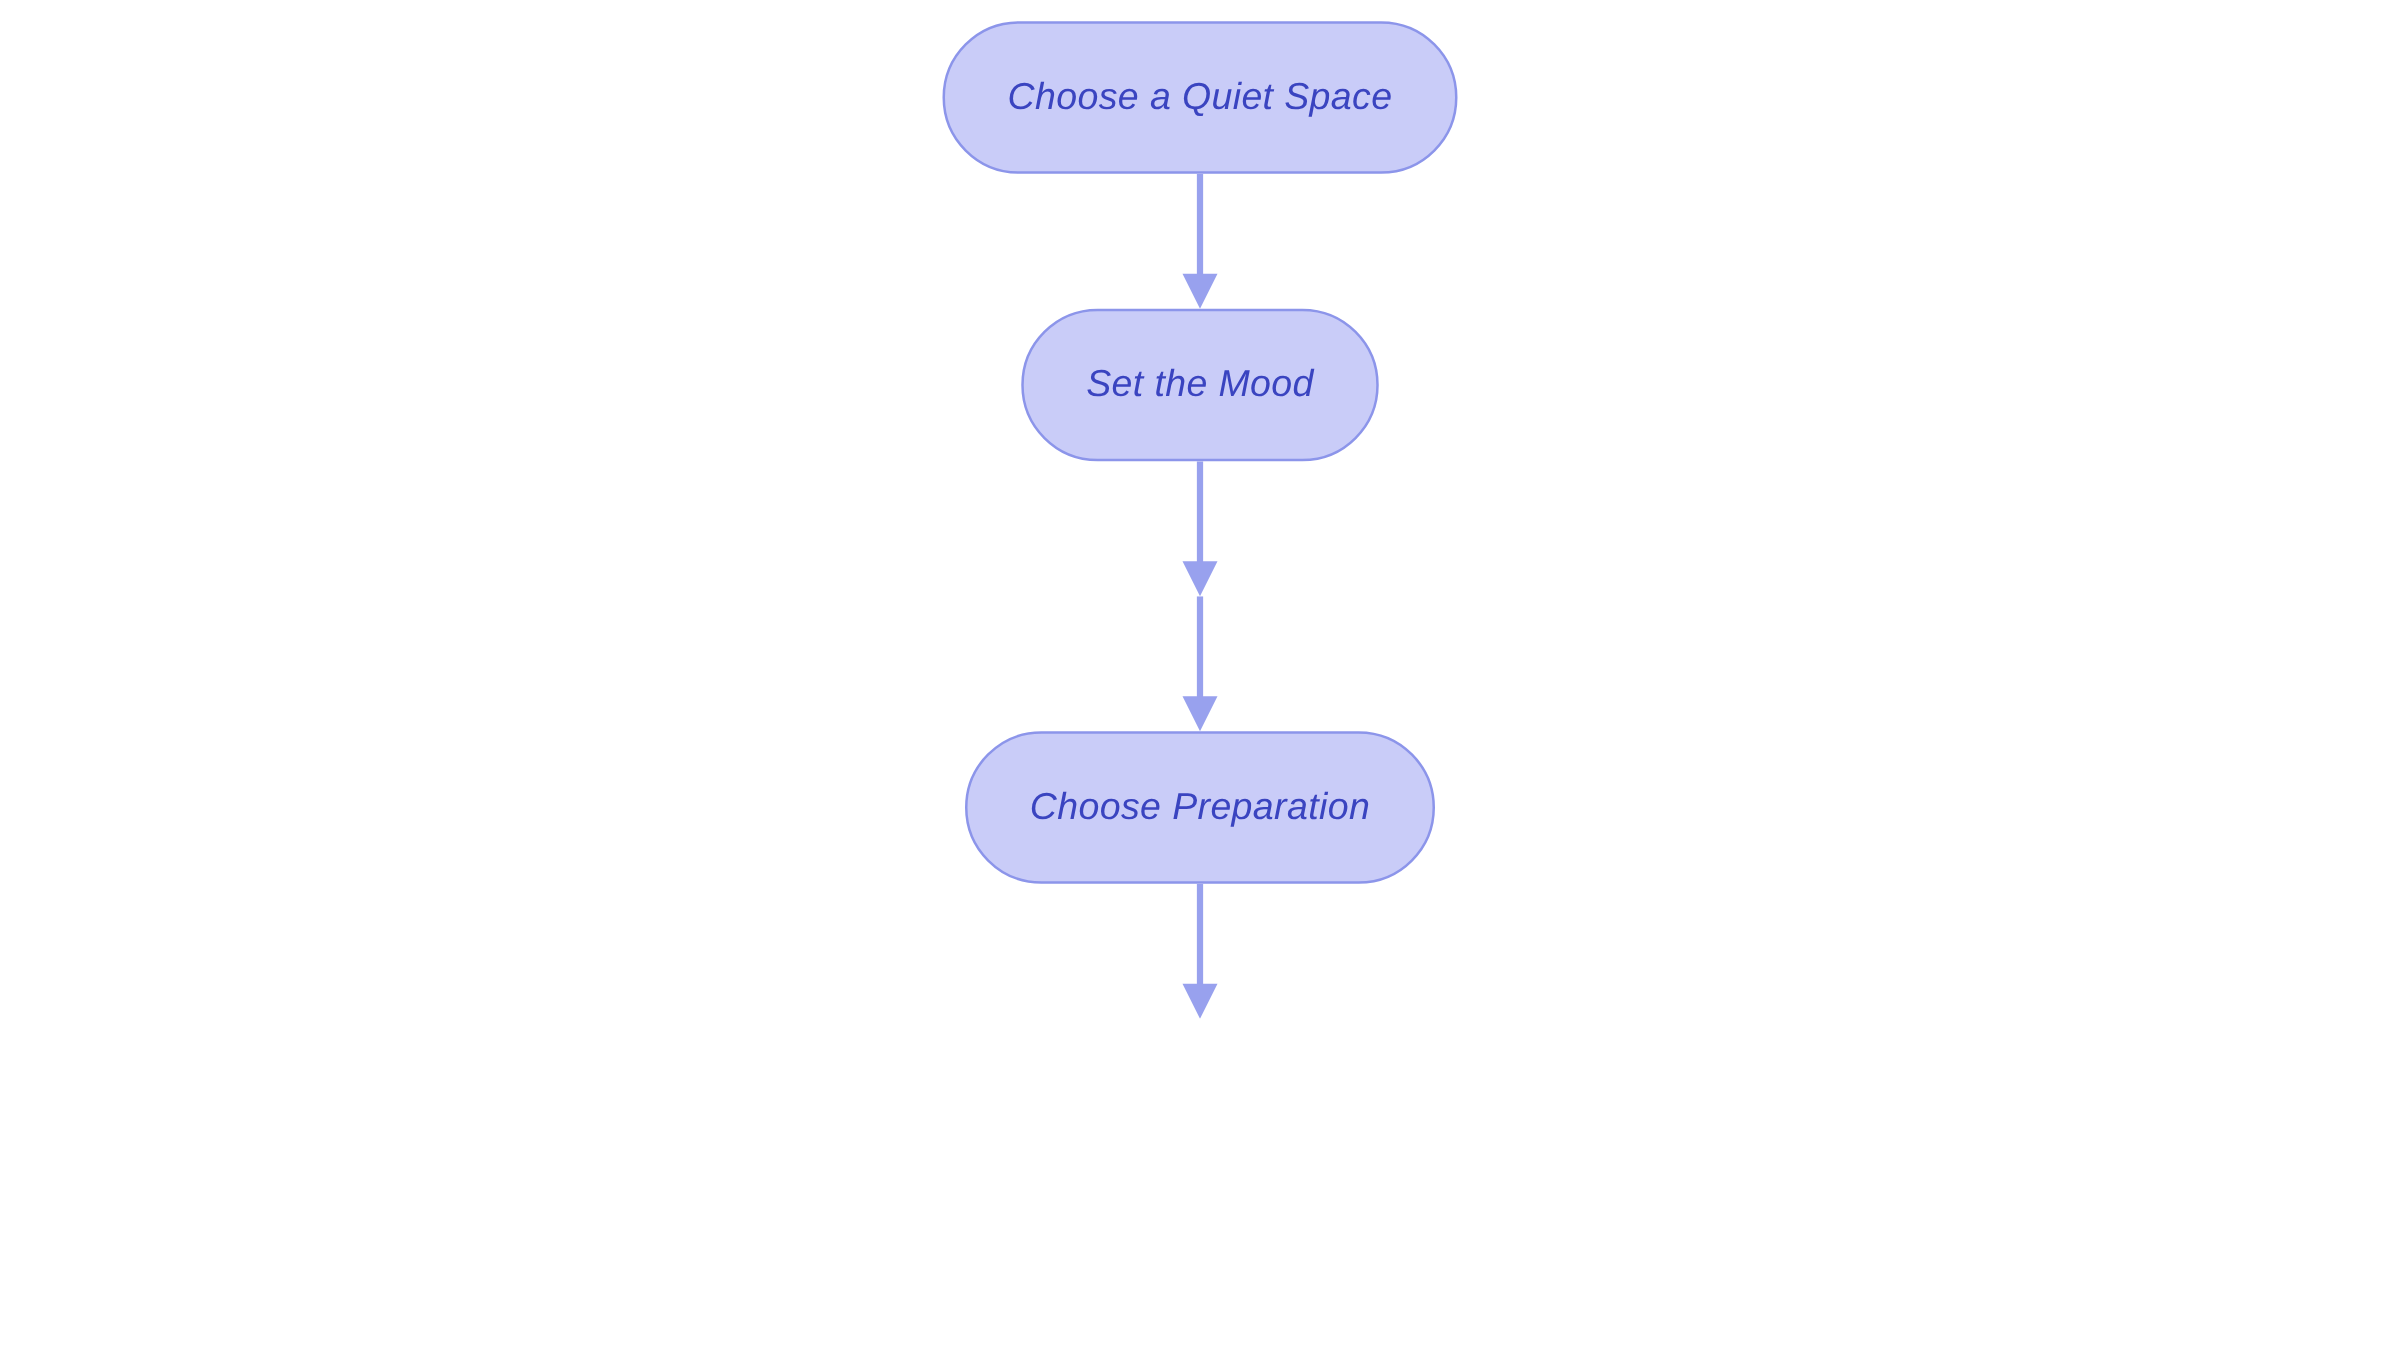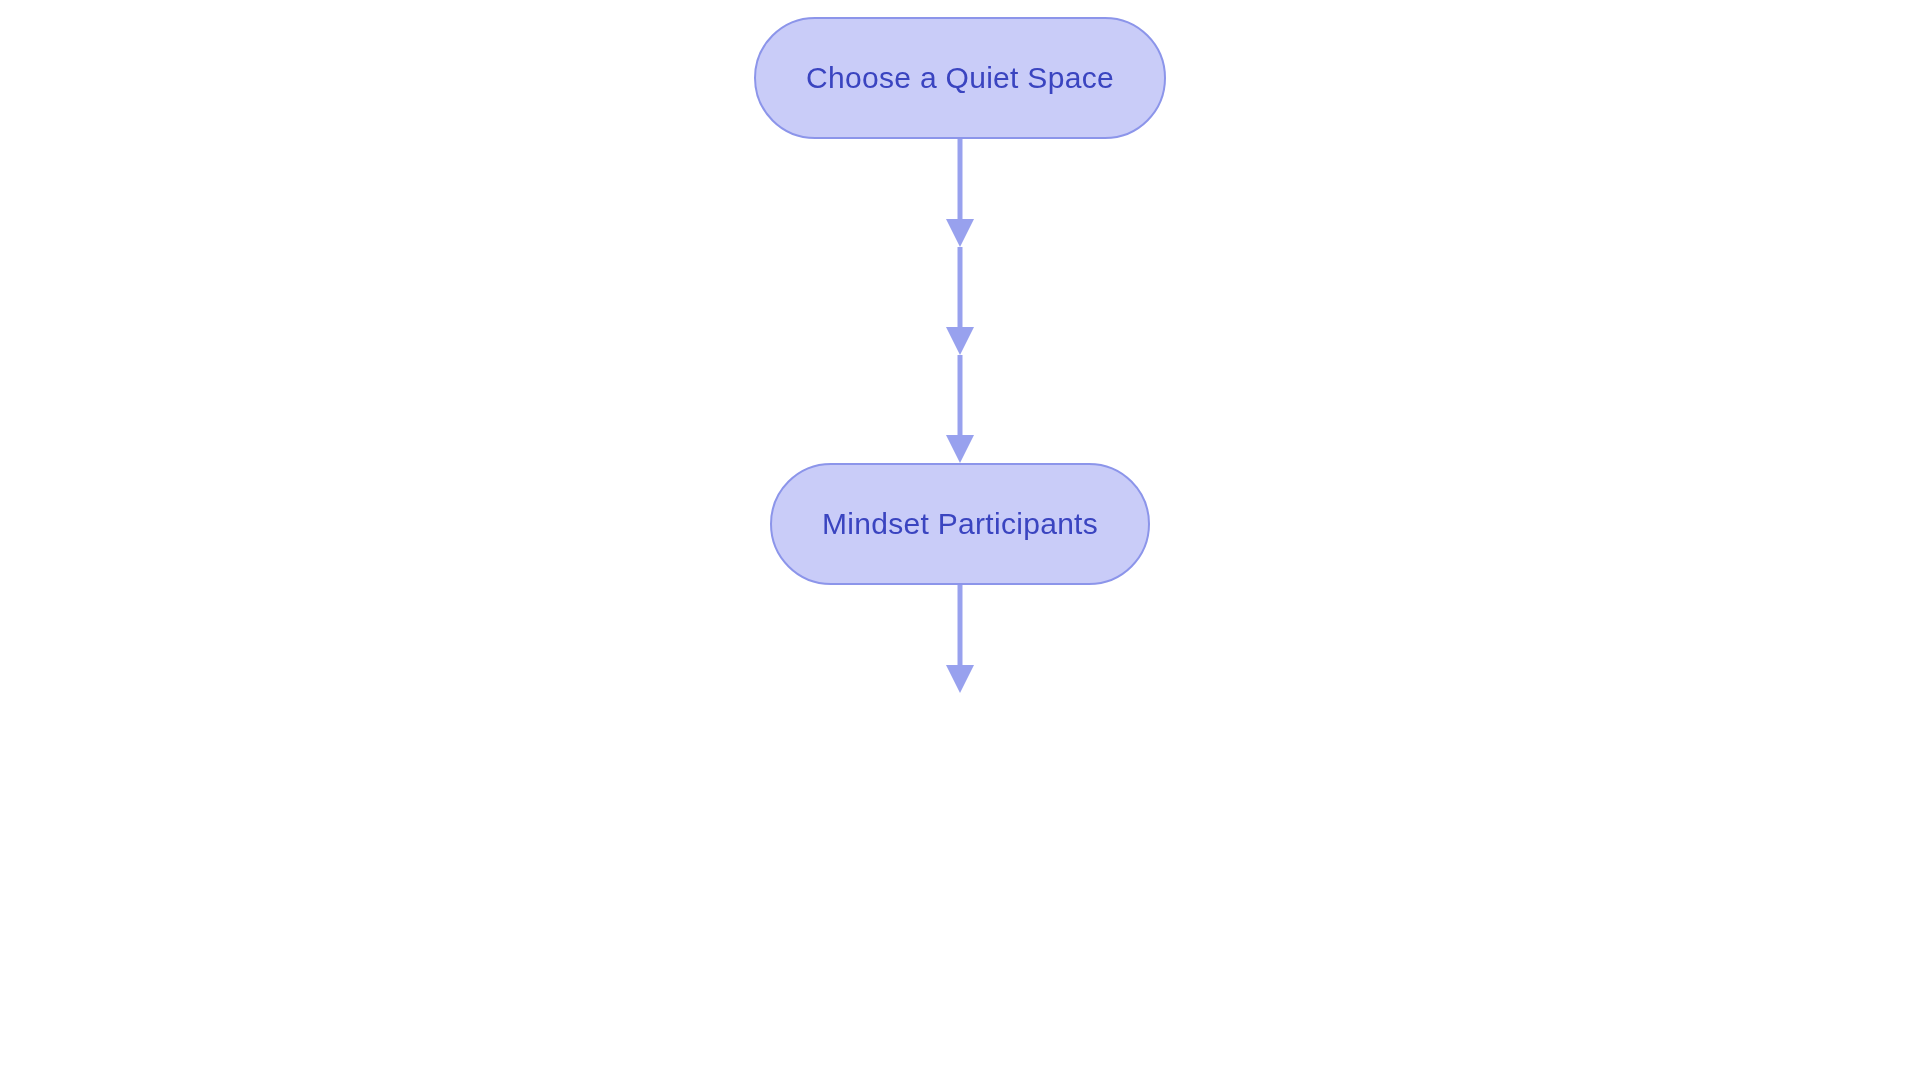--- a/index.html
+++ b/index.html
@@ -19,20 +19,21 @@
     height: 1083px;
     background: var(--background-color);
     font-family: "Liberation Sans", sans-serif;
     overflow: hidden;
   }
   .canvas {
     position: relative;
     width: 1920px;
     height: 1083px;
     background: var(--background-color);
+    font-style: italic;
   }
   .flow-column {
     position: absolute;
     left: 0;
     top: 0;
     width: 100%;
     padding-top: 17px;
     display: flex;
     flex-direction: column;
     align-items: center;
@@ -79,34 +80,37 @@
 
     <div class="flow-node">
       <span class="node-label">Choose a Quiet Space</span>
     </div>
 
     <svg class="flow-arrow" viewBox="0 0 32 108">
       <line x1="16" y1="0" x2="16" y2="81"></line>
       <polygon points="2,80 30,80 16,108"></polygon>
     </svg>
 
+    <div class="flow-node">
+      <span class="node-label">Set the Mood</span>
+    </div>
 
     <svg class="flow-arrow" viewBox="0 0 32 108">
       <line x1="16" y1="0" x2="16" y2="81"></line>
       <polygon points="2,80 30,80 16,108"></polygon>
     </svg>
 
 
     <svg class="flow-arrow" viewBox="0 0 32 108">
       <line x1="16" y1="0" x2="16" y2="81"></line>
       <polygon points="2,80 30,80 16,108"></polygon>
     </svg>
 
     <div class="flow-node">
-      <span class="node-label">Mindset Participants</span>
+      <span class="node-label">Choose Preparation</span>
     </div>
 
     <svg class="flow-arrow" viewBox="0 0 32 108">
       <line x1="16" y1="0" x2="16" y2="81"></line>
       <polygon points="2,80 30,80 16,108"></polygon>
     </svg>
 
 
   </div>
 </div>

